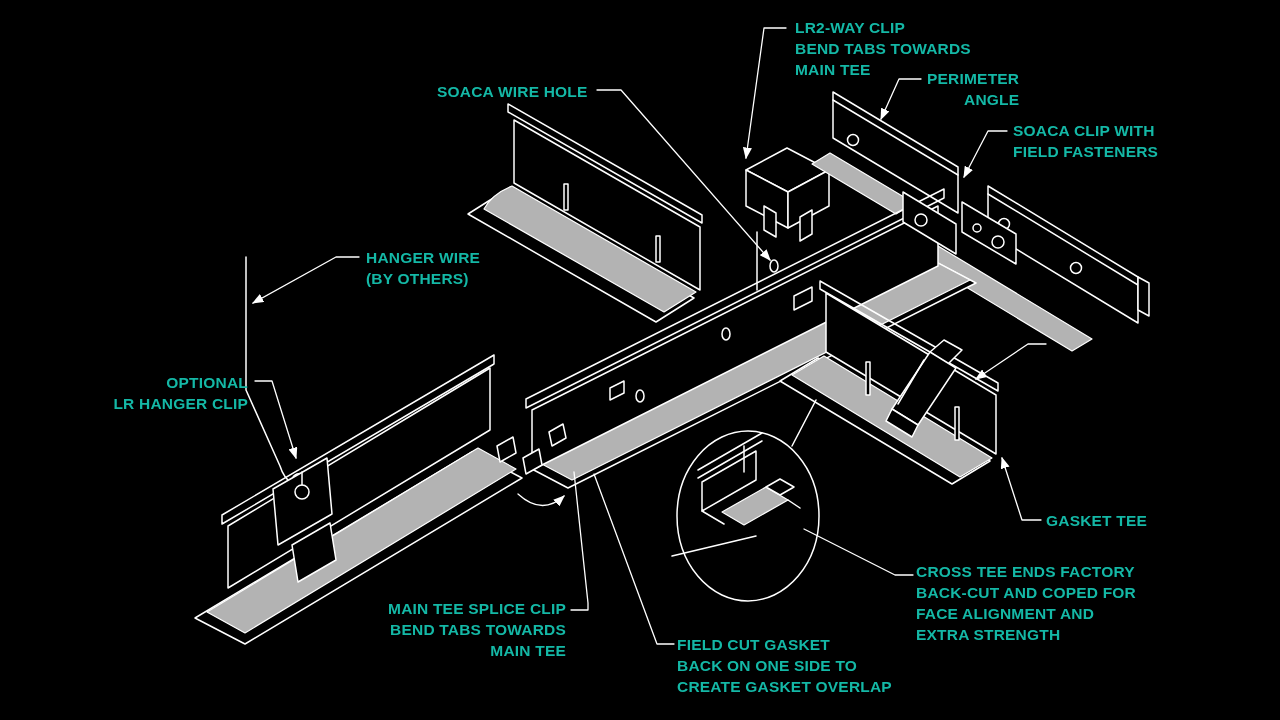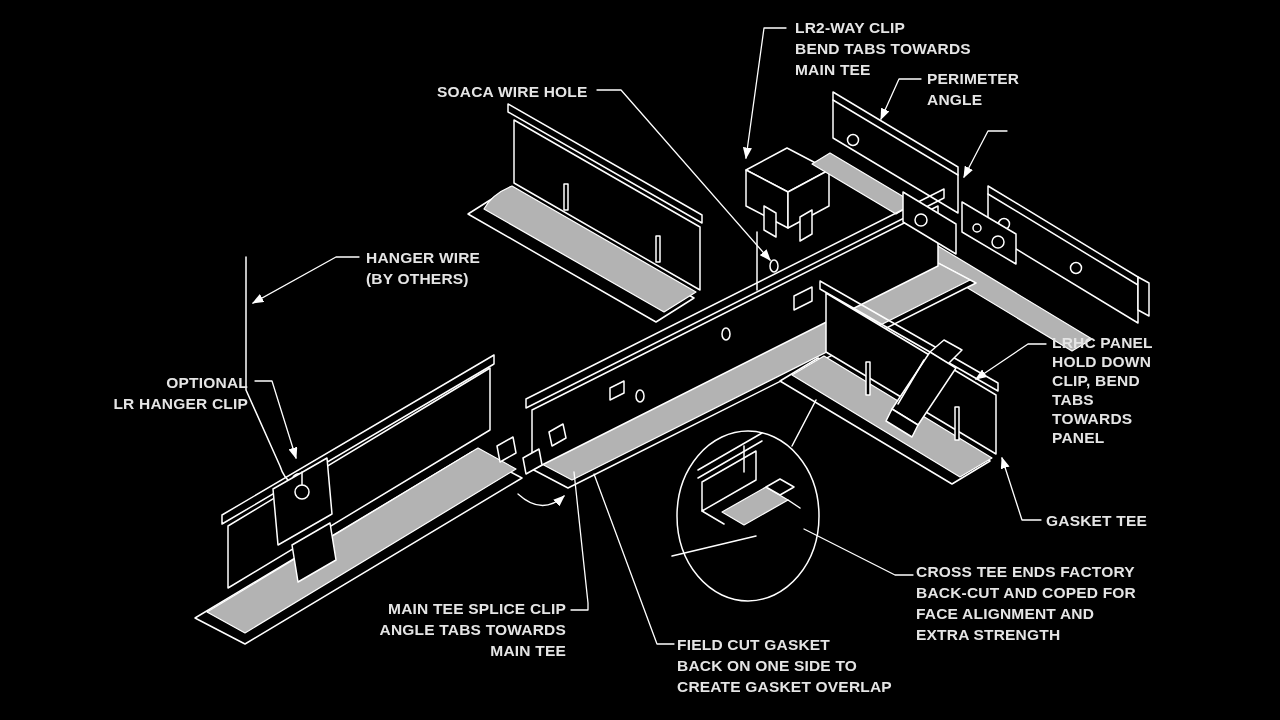--- a/index.html
+++ b/index.html
@@ -1,19 +1,19 @@
 <!DOCTYPE html>
 <html><head>
 <meta charset="utf-8">
 <style>
   html,body{margin:0;padding:0;background:#000;}
   .stage{position:relative;width:1280px;height:720px;background:#000;overflow:hidden;
          font-family:"Liberation Sans",sans-serif;}
   svg{position:absolute;left:0;top:0;}
-  .label{position:absolute;color:#e5e5e5;font-weight:bold;font-size:15.5px;line-height:21px;
+  .label{position:absolute;color:#14b8a6;font-weight:bold;font-size:15.5px;line-height:21px;
          letter-spacing:.2px;white-space:pre-line;}
   .label.lh19{line-height:19px;}
   .label.right{text-align:right;}
   .lineart{stroke:#fff;stroke-width:1.5;fill:none;stroke-linejoin:round;stroke-linecap:round;}
   .solid{stroke:#fff;stroke-width:1.5;fill:#000;stroke-linejoin:round;}
   .gasket{stroke:#fff;stroke-width:1.2;fill:#b3b3b3;stroke-linejoin:round;}
   .leader{stroke:#fff;stroke-width:1.3;fill:none;stroke-linejoin:round;stroke-linecap:round;}
 </style>
 </head>
 <body>
@@ -136,35 +136,31 @@
     <path class="leader" d="M571,610 L588,610 L588,603 L574,472"></path>
     <path class="leader" d="M674,644 L657,644 L594,474"></path>
     <path class="leader" d="M913,575 L895,575 L804,529"></path>
   </g>
 </svg>
 
   <div class="label" style="left:795px;top:17px;">LR2-WAY CLIP
 BEND TABS TOWARDS
 MAIN TEE</div>
   <div class="label" style="left:437px;top:81px;">SOACA WIRE HOLE</div>
-  <div class="label" style="left:927px;top:68px;">PERIMETER
+  <div class="label" style="left:927px;top:68px;text-align:right;">PERIMETER
 ANGLE</div>
+  <div class="label" style="left:1013px;top:120px;">SOACA CLIP WITH
+FIELD FASTENERS</div>
   <div class="label" style="left:366px;top:247px;">HANGER WIRE
 (BY OTHERS)</div>
   <div class="label right" style="left:58px;top:372px;width:190px;">OPTIONAL
 LR HANGER CLIP</div>
-  <div class="label lh19" style="left:1052px;top:333px;">LRHC PANEL
-HOLD DOWN
-CLIP, BEND
-TABS
-TOWARDS
-PANEL</div>
   <div class="label" style="left:1046px;top:510px;">GASKET TEE</div>
   <div class="label right" style="left:348px;top:598px;width:218px;">MAIN TEE SPLICE CLIP
-ANGLE TABS TOWARDS
+BEND TABS TOWARDS
 MAIN TEE</div>
   <div class="label" style="left:916px;top:561px;">CROSS TEE ENDS FACTORY
 BACK-CUT AND COPED FOR
 FACE ALIGNMENT AND
 EXTRA STRENGTH</div>
   <div class="label" style="left:677px;top:634px;">FIELD CUT GASKET
 BACK ON ONE SIDE TO
 CREATE GASKET OVERLAP</div>
 </div>
 

